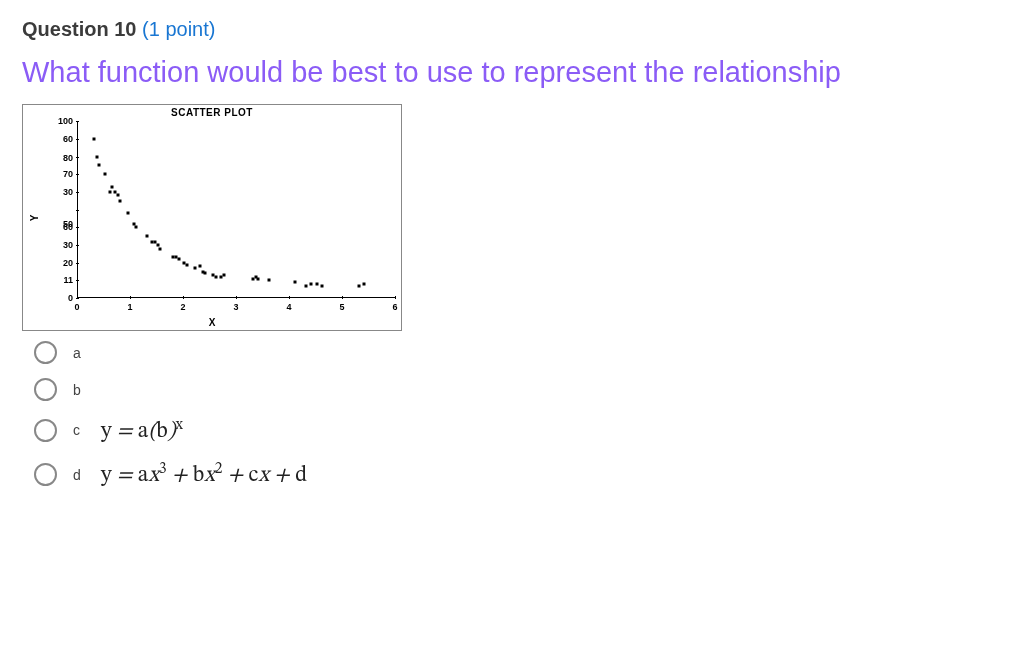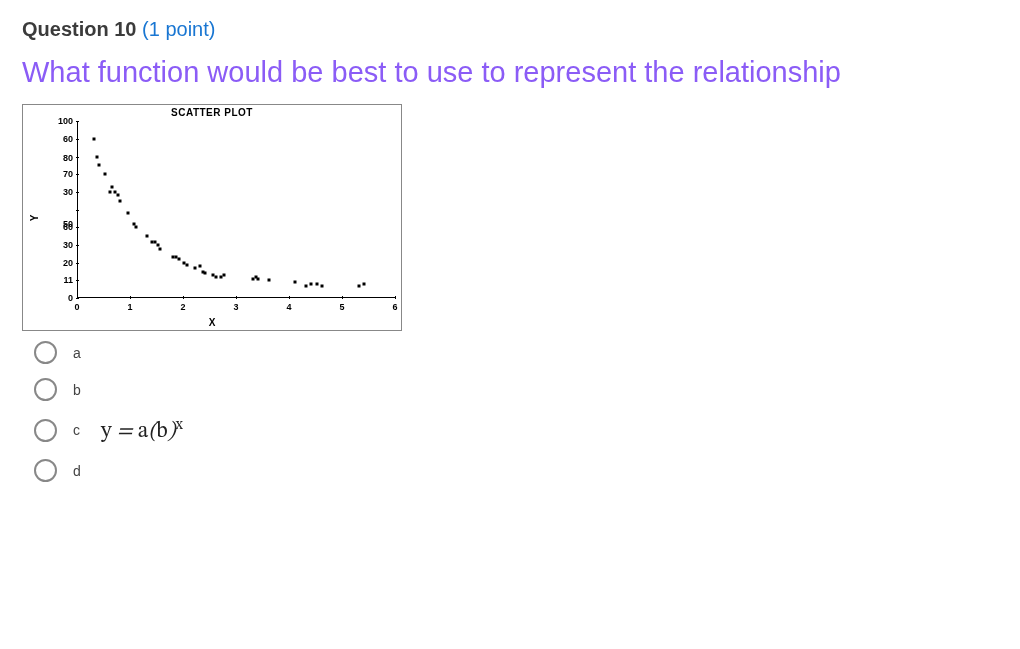--- a/index.html
+++ b/index.html
@@ -255,14 +255,15 @@
       <div class="option-letter">b</div>
     </div>
     <div class="option-row">
       <div class="radio"></div>
       <div class="option-letter">c</div>
       <div class="formula"><span class="u">y</span> = <span class="u">a</span>(<span class="u">b</span>)<sup>x</sup></div>
     </div>
     <div class="option-row">
       <div class="radio"></div>
       <div class="option-letter">d</div>
+      <div class="formula"><span class="u">y</span> = <span class="u">a</span>x<sup>3</sup> + <span class="u">b</span>x<sup>2</sup> + <span class="u">c</span>x + <span class="u">d</span></div>
     </div>
   </div>
 
 </body></html>

